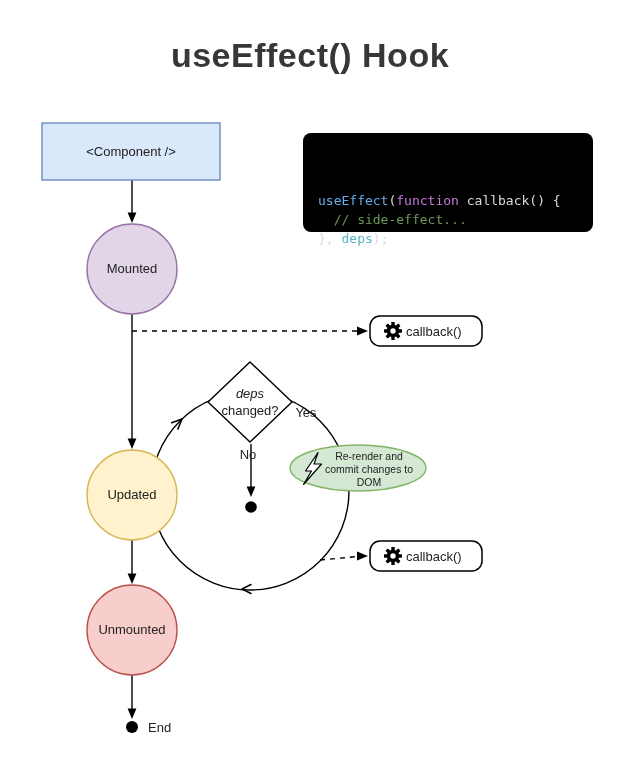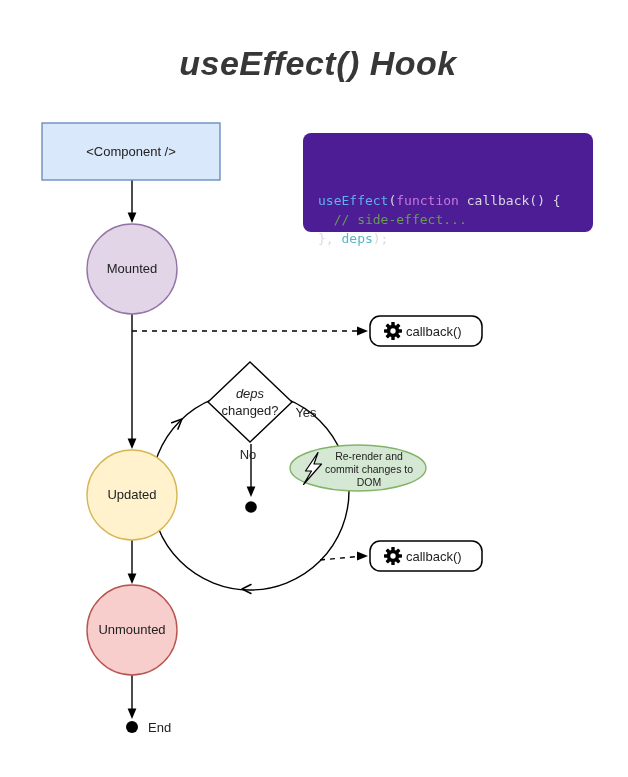--- a/index.html
+++ b/index.html
@@ -8,27 +8,26 @@
     width: 628px;
     height: 777px;
     background: #ffffff;
     overflow: hidden;
     font-family: "Liberation Sans", sans-serif;
   }
   .page-title {
     position: absolute;
     left: 0; top: 28px;
     width: 604px;
-    margin: 16px;
+    margin: 8px;
     text-align: center;
     font-size: 34px;
     font-weight: 700;
     color: #373737;
     letter-spacing: 0.5px;
-    font-style: italic;
   }
   .code {
     position: absolute;
     left: 303px; top: 133px;
     width: 290px; height: 99px;
     box-sizing: border-box;
     border-radius: 8px;
     padding: 20px 10px 0 15px;
     font-family: "DejaVu Sans Mono", "Liberation Mono", monospace;
     font-size: 13px;
@@ -48,21 +47,21 @@
   .arrow-open { stroke: #000000; stroke-width: 1.5; fill: none; stroke-linecap: round; stroke-linejoin: round; }
   .shape { stroke-width: 1.4; }
 </style>
 </head>
 <body>
 
 <div class="stage">
 
   <h1 class="page-title">useEffect() Hook</h1>
 
-  <div class="code" style="background: #4c1d95;">
+  <div class="code" style="background: #000000;">
     <div><div><span style="color: rgb(97, 175, 239);">useEffect</span><span style="color: rgb(215, 218, 224);">(</span><span style="color: rgb(198, 120, 221);">function</span><span style="color: rgb(215, 218, 224);"> callback() {</span></div><div><span style="color: rgb(106, 153, 85);">  // side-effect...</span></div><div><span style="color: rgb(215, 218, 224);">}, </span><span style="color: rgb(86, 182, 194);">deps</span><span style="color: rgb(215, 218, 224);">);</span></div></div>
   </div>
 
   <svg class="flow-svg" width="628" height="777" viewBox="0 0 628 777">
 
     <defs>
       <g id="gear">
         <g fill="#000000">
           <circle r="6.2" cx="0" cy="0"></circle>
           <rect x="-1.7" y="-9" width="3.4" height="4.6" rx="0.6"></rect>

